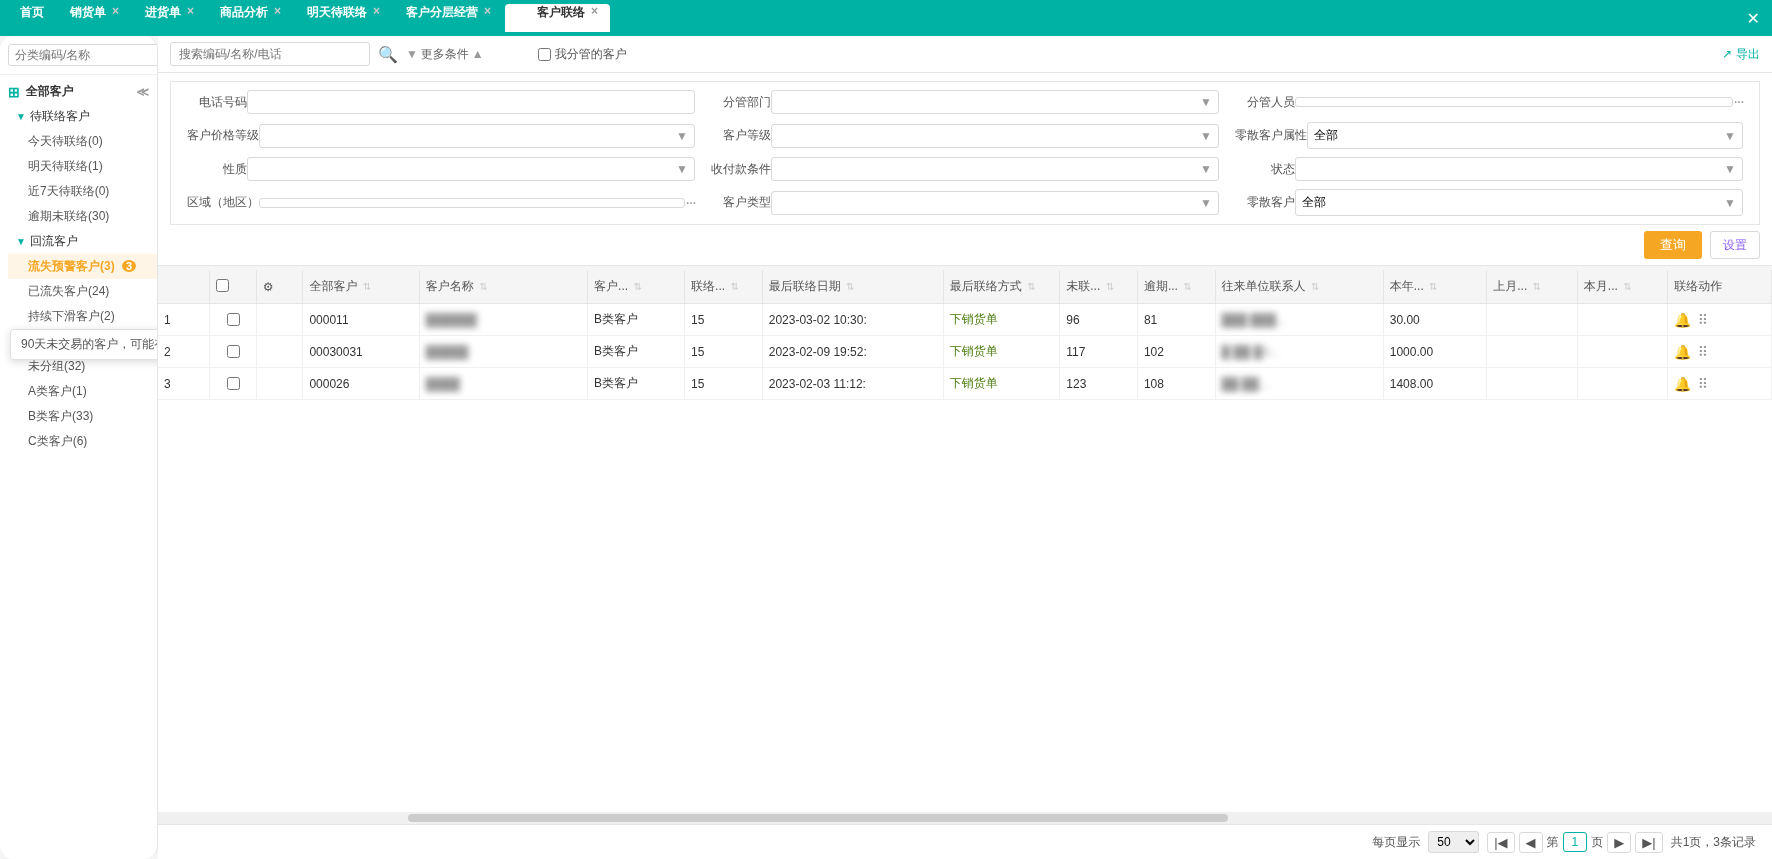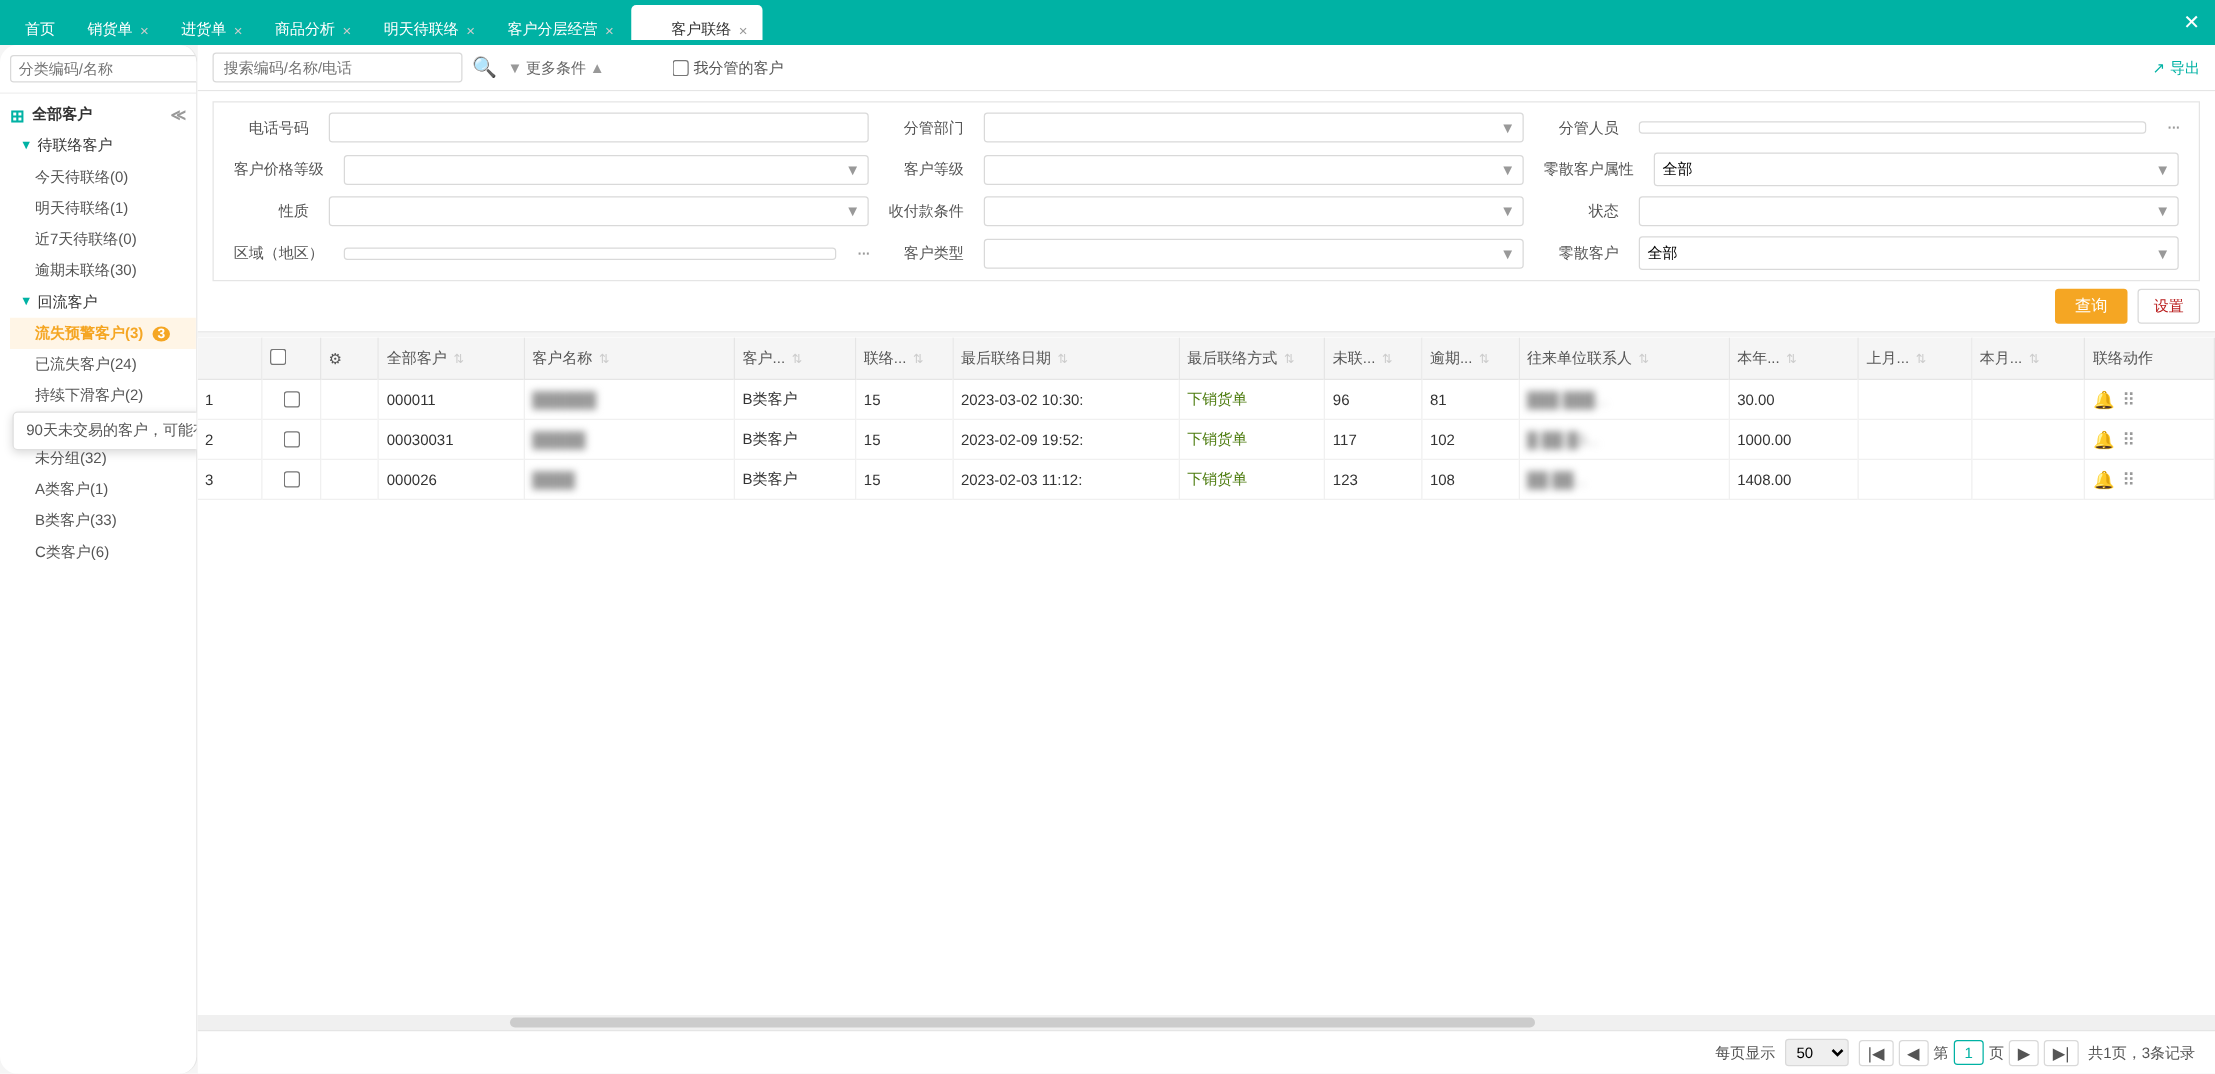--- a/index.html
+++ b/index.html
@@ -4,22 +4,22 @@
   <style>
     * { box-sizing: border-box; margin: 0; padding: 0; font-family: 'Microsoft YaHei', Arial, sans-serif; font-size: 12px; }
     body { background: #f5f5f5; overflow: hidden; }
 
     
     .top-tabbar {
       display: flex; align-items: center; background: #00b2a4; height: 36px; padding: 0 8px;
       position: relative;
     }
     .tab-item {
-      display: flex; align-items: flex-end; padding: 0 12px; height: 28px; margin-right: 2px;
-      border-radius: 4px 4px 0 0; cursor: pointer; color: #fff; font-size: 13px; white-space: nowrap;
+      display: flex; align-items: flex-start; padding: 0 12px; height: 28px; margin-right: 2px;
+      border-radius: 4px 4px 0 0; cursor: pointer; color: #fff; font-size: 13px; white-space: nowrap; font-weight: bold;
     }
     .tab-item.active { background: #fff; color: #333; padding-left: 32px; }
     .tab-item .tab-close { margin-left: 6px; font-size: 12px; color: #ccc; cursor: pointer; }
     .tab-item.active .tab-close { color: #999; }
     .top-tabbar .close-all { margin-left: auto; color: #fff; font-size: 16px; cursor: pointer; padding: 4px; }
 
     
     .main-layout { display: flex; height: calc(859px - 36px); }
 
     
@@ -82,37 +82,37 @@
     .export-btn {
       margin-left: auto; display: flex; align-items: center; gap: 4px; color: #00b2a4;
       cursor: pointer; font-size: 12px;
     }
 
     
     .filter-panel {
       background: #fff; border: 1px solid #e5e5e5; margin: 0; padding: 8px 16px;
       display: grid; grid-template-columns: 1fr 1fr 1fr; gap: 8px 16px;
     }
-    .filter-row { display: flex; align-items: center; gap: 16px; }
+    .filter-row { display: flex; align-items: center; gap: 0; }
     .filter-label { color: #555; white-space: nowrap; min-width: 60px; text-align: right; }
     .filter-input {
       flex: 1; border: 1px solid #d9d9d9; border-radius: 3px; padding: 4px 6px; font-size: 12px; outline: none;
     }
     .filter-select {
       flex: 1; border: 1px solid #d9d9d9; border-radius: 3px; padding: 4px 6px; font-size: 12px;
       display: flex; align-items: center; justify-content: space-between; cursor: pointer; background: #fff;
     }
     .filter-select .arrow { color: #999; font-size: 12px; }
     .filter-more { color: #999; cursor: pointer; font-size: 16px; letter-spacing: -2px; }
     .query-btn {
       background: #f5a623; color: #fff; border: none; border-radius: 3px; padding: 5px 16px;
       cursor: pointer; font-size: 13px;
     }
     .settings-btn {
-      border: 1px solid #d9d9d9; color: #b91c1c; border-radius: 3px; padding: 4px 12px;
+      border: 1px solid #d9d9d9; color: #8b5cf6; border-radius: 3px; padding: 4px 12px;
       cursor: pointer; font-size: 12px; background: #fff;
     }
 
     
     .table-container { flex: 1; overflow: auto; background: #fff; margin-top: 4px; }
     table { width: 100%; border-collapse: collapse; table-layout: fixed; }
     thead tr { background: #f5f5f5; border-bottom: 1px solid #e5e5e5; }
     thead th {
       padding: 8px 6px; text-align: left; color: #555; font-weight: normal; font-size: 12px;
       border-right: 1px solid #e5e5e5; white-space: nowrap; overflow: hidden; text-overflow: ellipsis;

